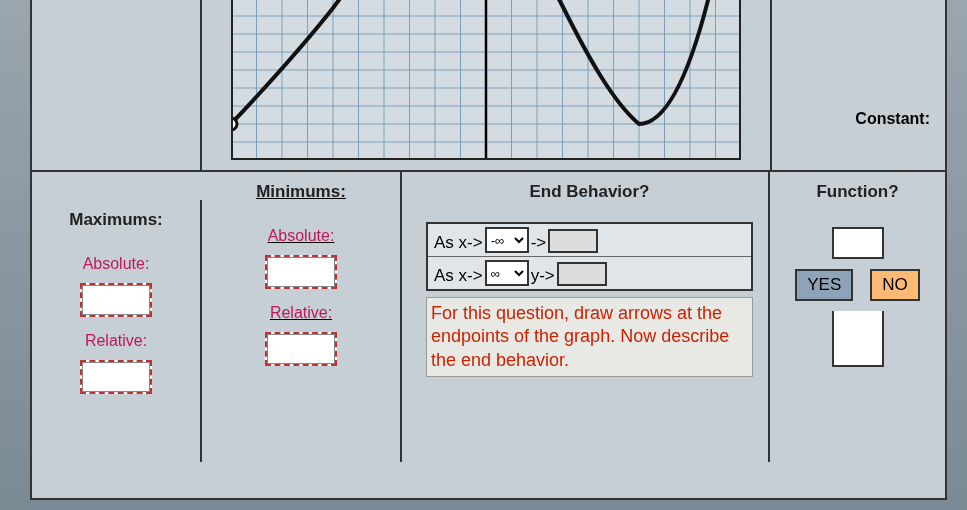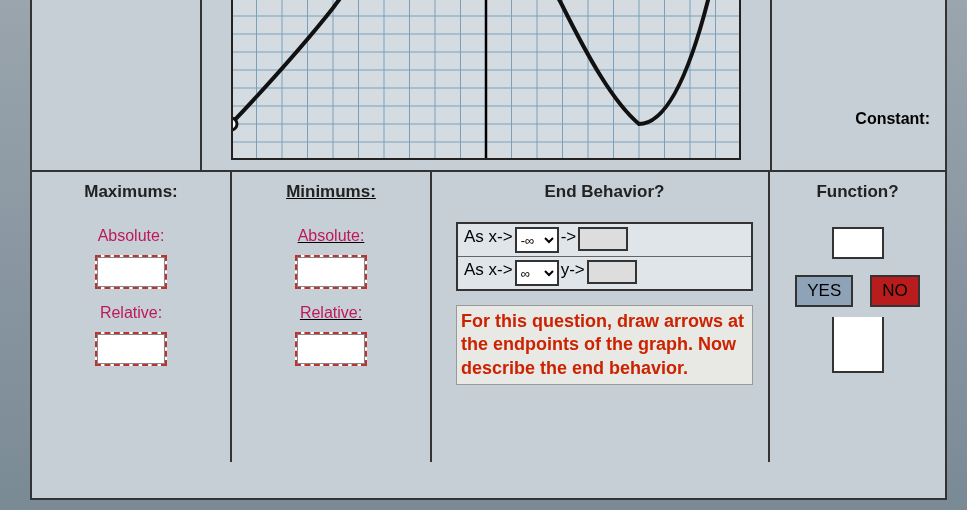--- a/index.html
+++ b/index.html
@@ -64,90 +64,90 @@
       margin-bottom: 5px;
     }
     .bottom-row {
       display: flex;
       height: 290px;
     }
     .col {
       border-right: 2px solid #333;
       padding: 10px 15px;
     }
-    .col-max { width: 200px; }
+    .col-max { width: 170px; margin-top: 28px; }
     .col-min { width: 200px; text-decoration: underline; }
     .col-end { flex: 1; width: 290px; position: relative; padding-left: 24px;}
     .col-func { width: 175px; border-right: none; }
     .hdr { font-weight: bold; text-align: center; margin-bottom: 25px; font-size: 17px; color:#222;}
     .sub-label { text-align: center; margin-bottom: 10px; margin-top: 15px; font-size: 16px; color: #be185d;}
     .answer-box {
       width: 72px;
       height: 34px;
       border: 2px dashed #b33;
       background: #fff;
       margin: 5px auto 15px auto;
       box-shadow: inset 0 0 0 1px #888;
     }
     .end-behavior-box {
       border: 2px solid #333;
       background: #e0e5e9;
       margin-top: -5px;
     }
     .eb-row {
       display: flex;
-      align-items: flex-start;
+      align-items: flex-end;
       border-bottom: 1px solid #666;
       padding: 3px 6px;
       font-size: 17px;
     }
     .eb-row:last-child { border-bottom: none;}
     .eb-sel {
       border: 2px solid #333;
       background: #fff;
       height: 26px;
       width: 44px;
       font-size: 13px;
       margin: 0 2px;
     }
     .eb-ans {
       border: 2px solid #333;
       width: 50px; height: 24px; background:#ddd;
       margin-left: 2px;
     }
     .hint-text {
       color: #c20;
-      font-weight: bold;
+      font-weight: normal;
       font-size: 18px;
       line-height: 1.3;
-      margin-top: 14px;
+      margin-top: 6px;
       border: 1px solid #999;
       padding: 4px;
       background: rgba(255, 248, 240, 0.6);
     }
     .func-answer {
       width: 52px; height: 32px;
       border: 2px solid #333;
       background: #fff;
       margin: 20px auto 10px auto;
     }
     .yesno-row {
       display: flex;
       justify-content: center;
       gap: 17px;
-      margin-top: 16px;
+      margin-top: 10px;
     }
     .yesno-btn {
       border: 2px solid #333;
       padding: 4px 10px;
       font-size: 17px;
       cursor: pointer;
     }
     .yes-btn { background: #8fa3b8; }
-    .no-btn { background: #b91c1c; }
+    .no-btn { background: #fdba74; }
     .func-answer2 {
       width: 52px; height: 56px;
       border: 2px solid #333;
       border-top:none;
       background: #fff;
       margin: 10px auto;
     }
     .graph-frame {
       border: 2px solid #222;
       position: absolute;

